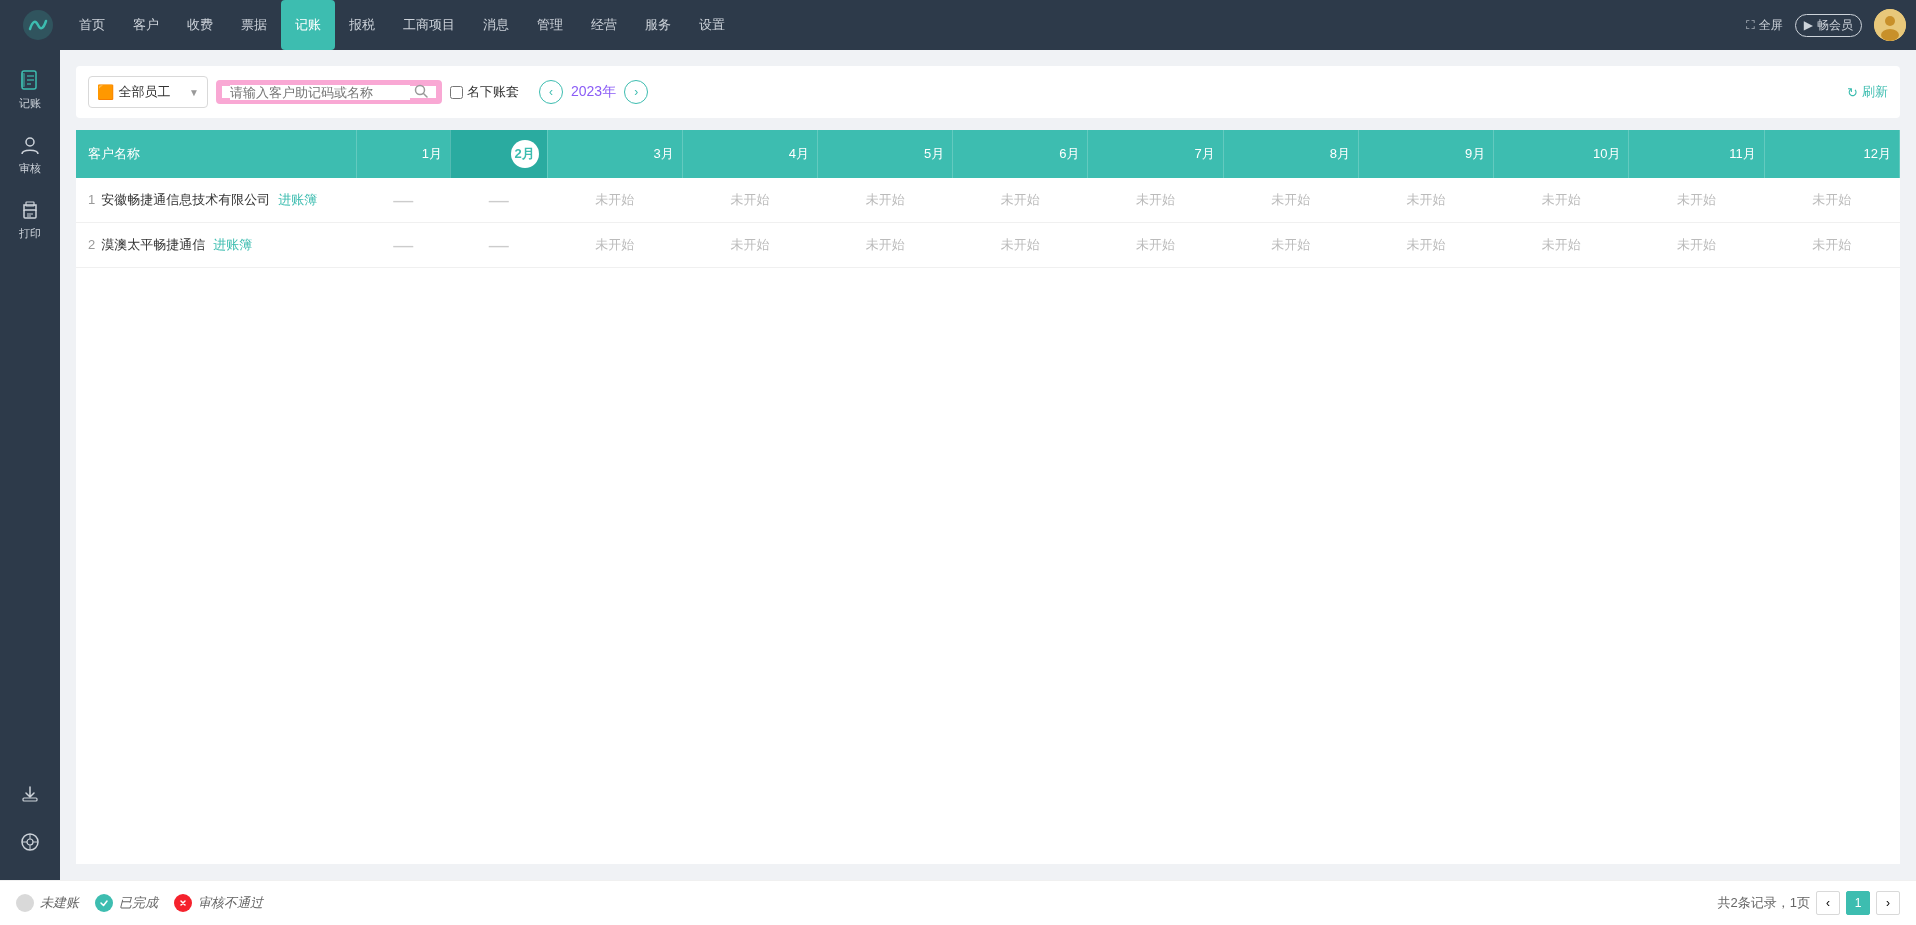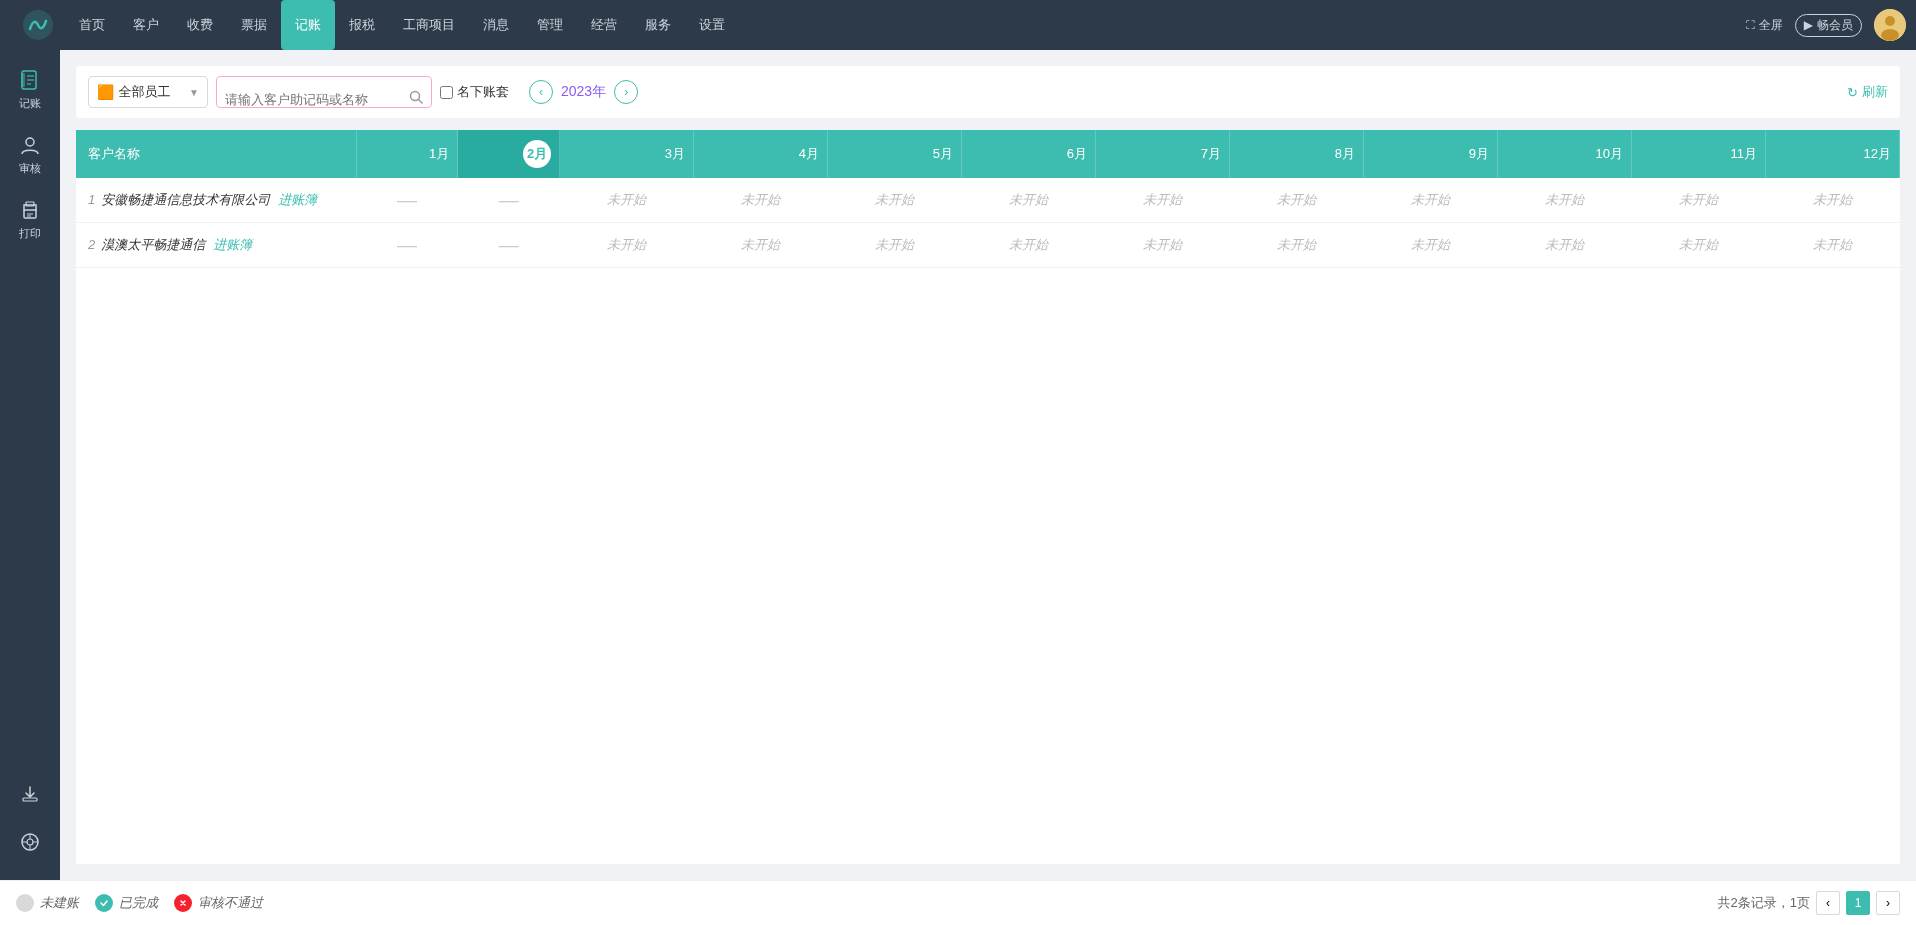--- a/index.html
+++ b/index.html
@@ -28,39 +28,39 @@
     .sidebar-spacer { flex: 1; }
     .sidebar-bottom { display: flex; flex-direction: column; align-items: center; gap: 4px; padding-bottom: 8px; }
 
     
     .content { flex: 1; background: #f0f2f5; overflow: auto; padding: 16px; display: flex; flex-direction: column; }
 
     
     .toolbar { display: flex; align-items: center; gap: 8px; margin-bottom: 12px; background: #fff; padding: 10px 12px; border-radius: 4px; }
     .employee-select { display: flex; align-items: center; border: 1px solid #d9d9d9; border-radius: 4px; padding: 4px 8px; background: #fff; height: 32px; min-width: 120px; cursor: pointer; gap: 4px; font-size: 13px; color: #333; }
     .employee-select .select-icon { color: #fa8c16; font-size: 14px; }
-    .search-input-wrapper { display: flex; align-items: flex-end; border: 1px solid #f9a8d4; border-radius: 4px; background: #fff; height: 32px; padding: 0 8px; gap: 4px; }
+    .search-input-wrapper { display: flex; align-items: center; border: 6px solid #f9a8d4; border-radius: 4px; background: #fff; height: 24px; padding: 0 8px; gap: 4px; }
     .search-input-wrapper input { border: none; outline: none; font-size: 13px; width: 180px; color: #999; }
     .search-btn { background: none; border: none; cursor: pointer; color: #999; font-size: 14px; }
     .checkbox-label { display: flex; align-items: center; gap: 4px; font-size: 13px; color: #333; cursor: pointer; }
     .year-nav { display: flex; align-items: center; gap: 8px; margin-left: 12px; }
     .year-nav-btn { width: 24px; height: 24px; border-radius: 50%; background: none; border: 1px solid #3dbdb0; color: #3dbdb0; cursor: pointer; display: flex; align-items: center; justify-content: center; font-size: 12px; }
     .year-text { font-size: 14px; color: #8b5cf6; font-weight: 500; }
     .refresh-btn { margin-left: auto; color: #3dbdb0; cursor: pointer; font-size: 13px; display: flex; align-items: center; gap: 4px; background: none; border: none; }
 
     
     .table-wrapper { background: #fff; border-radius: 0; overflow: auto; flex: 1; }
     .data-table { width: 100%; border-collapse: collapse; min-width: 900px; }
     .data-table thead tr { background: #3dbdb0; }
     .data-table thead th { color: #fff; font-weight: 500; padding: 10px 8px; text-align: right; font-size: 13px; white-space: nowrap; border-right: 1px solid rgba(255,255,255,0.2); }
     .data-table thead th:first-child { text-align: left; padding-left: 12px; width: 280px; }
     .th-current { background: #2aaba0 !important; margin-left: 8px; }
     .th-current-circle { display: inline-flex; align-items: center; justify-content: center; width: 28px; height: 28px; border-radius: 50%; background: #fff; color: #3dbdb0; font-weight: bold; }
     .data-table tbody tr { border-bottom: 1px solid #f0f0f0; }
-    .data-table tbody td { padding: 12px 20px; text-align: center; font-size: 13px; color: #666; font-style: italic; }
+    .data-table tbody td { padding: 12px 12px; text-align: center; font-size: 13px; color: #666; }
     .data-table tbody td:first-child { text-align: left; padding-left: 12px; }
     .client-name { color: #333; }
     .client-link { color: #3dbdb0; cursor: pointer; margin-left: 8px; text-decoration: none; }
     .status-not-started { color: #bbb; font-size: 13px; }
 
     
     .footer { background: #fff; padding: 10px 16px; display: flex; align-items: center; gap: 16px; border-top: 1px solid #f0f0f0; flex-shrink: 0; }
     .legend-item { display: flex; align-items: center; gap: 6px; font-size: 13px; color: #666; font-style: italic; }
     .legend-circle { width: 18px; height: 18px; border-radius: 50%; display: inline-flex; align-items: center; justify-content: center; }
     .pagination { margin-left: auto; display: flex; align-items: center; gap: 6px; font-size: 13px; color: #666; }

